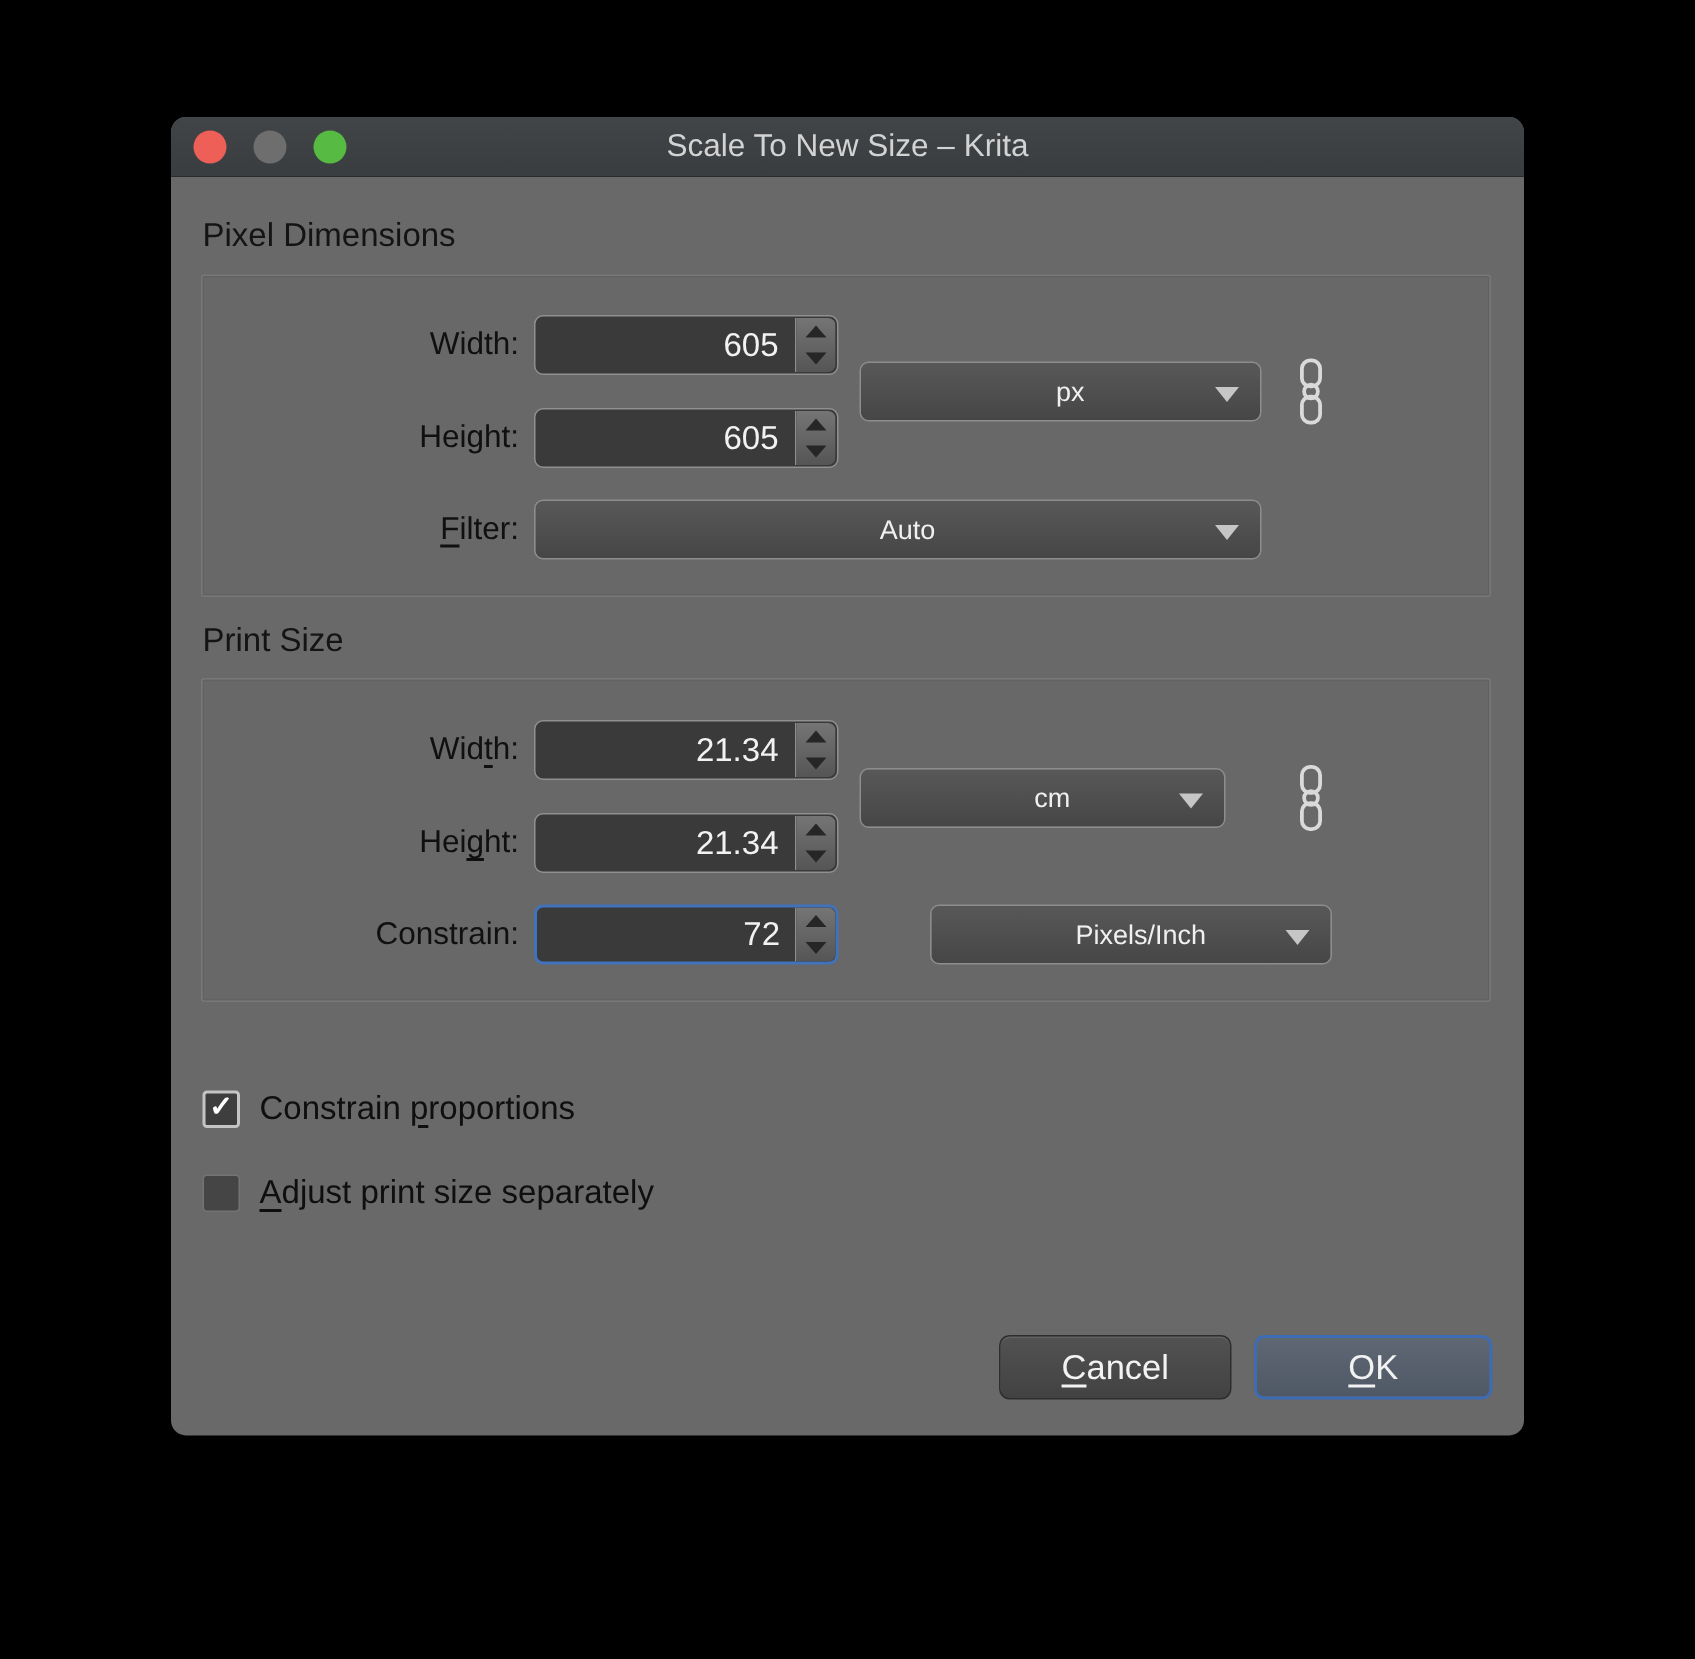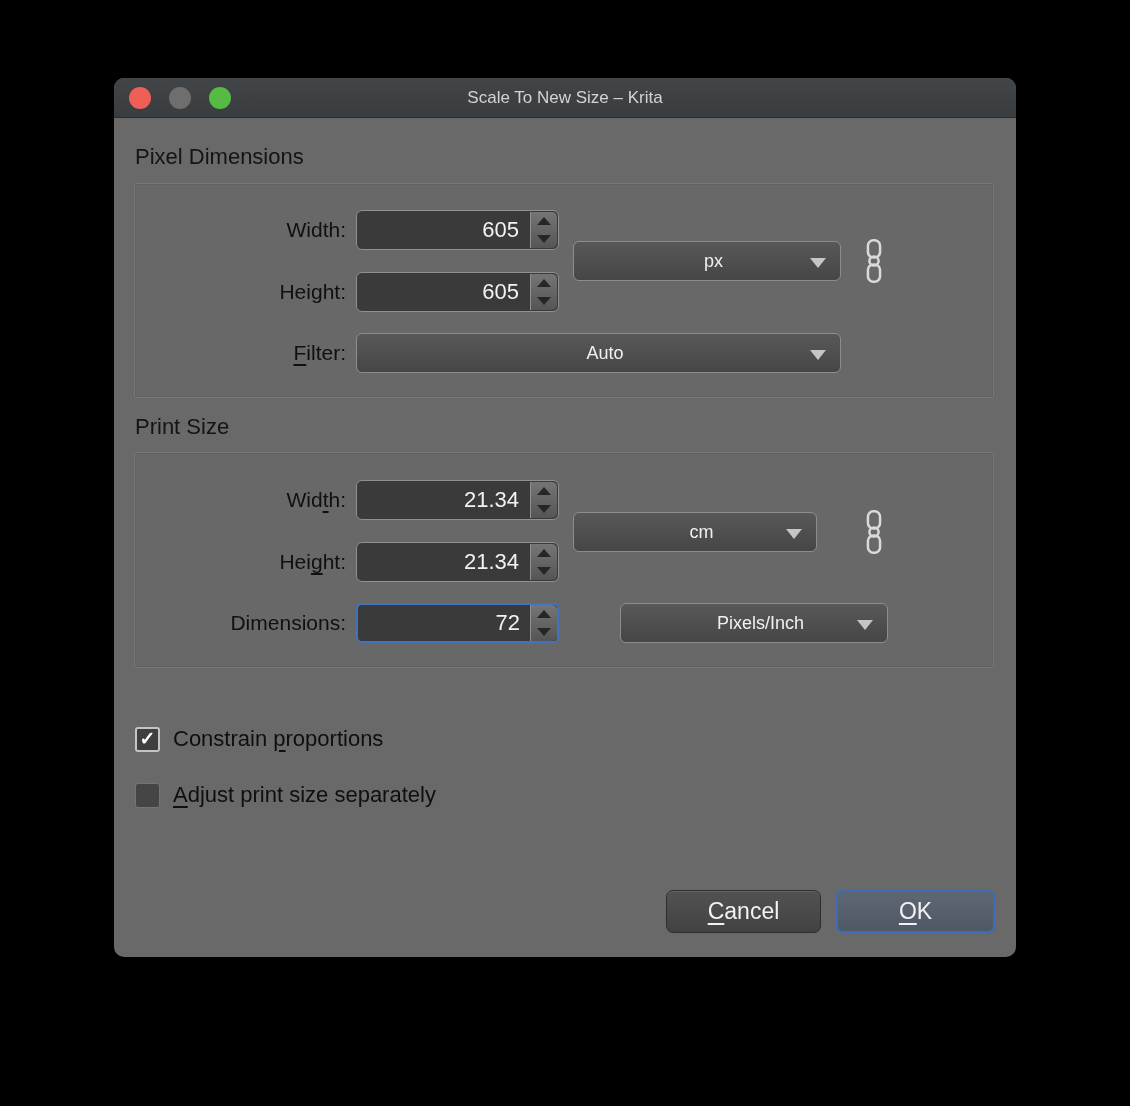--- a/index.html
+++ b/index.html
@@ -10,21 +10,21 @@
     background:#696969; border-radius:10px; overflow:hidden;
     box-shadow:0 18px 50px rgba(0,0,0,0.75); }
 
   
   .titlebar { position:relative; height:40px;
     background:linear-gradient(#424547,#3a3d3f);
     border-bottom:1px solid #2b2b2b; }
   .lights { position:absolute; left:15px; top:9px; display:flex; gap:18px; }
   .light { width:22px; height:22px; border-radius:50%; }
   .title { position:absolute; left:0; right:0; top:0; height:35px; line-height:40px;
-    text-align:center; color:#d3d3d3; font-size:17px; }
+    text-align:center; color:#d3d3d3; font-size:21px; }
 
   
   .section-heading { position:absolute; left:21px; color:#141414; font-size:22px; }
 
   
   .group { position:absolute; left:20px; width:860px;
     background:#686868; border:1px solid #787878; border-radius:2px;
     box-shadow:inset 0 0 0 1px rgba(0,0,0,0.05); }
 
   .flabel { position:absolute; left:0; width:211px; height:40px; line-height:40px;
@@ -175,21 +175,21 @@
       <div class="spinner">
         <div class="spin-btn">
             <div class="tri-up"></div>
           </div>
         <div class="spin-btn">
             <div class="tri-dn"></div>
           </div>
       </div>
     </div>
 
-    <div class="flabel" style="top:150px"><span>Dimensions:</span><span class="mn"></span><span></span></div>
+    <div class="flabel" style="top:150px"><span>Constrain:</span><span class="mn"></span><span></span></div>
     <div class="spinbox focused" style="left:221px; top:150px;">
       <input value="72" style="">
       <div class="spinner">
         <div class="spin-btn">
             <div class="tri-up"></div>
           </div>
         <div class="spin-btn">
             <div class="tri-dn"></div>
           </div>
       </div>

